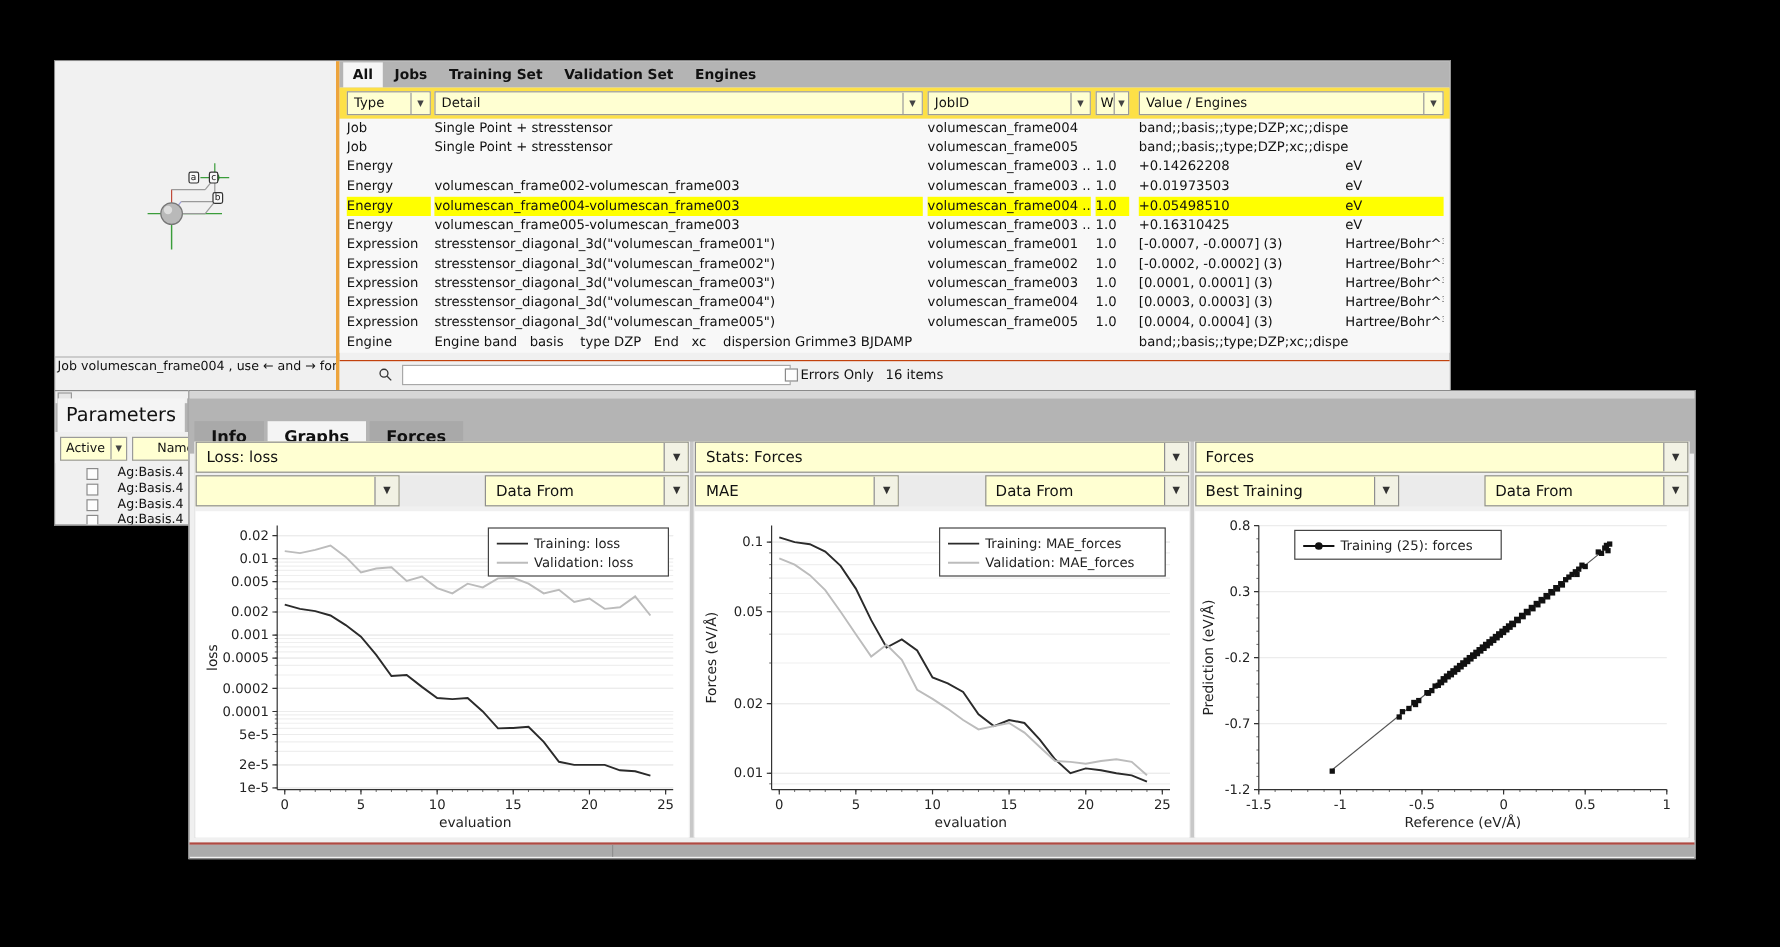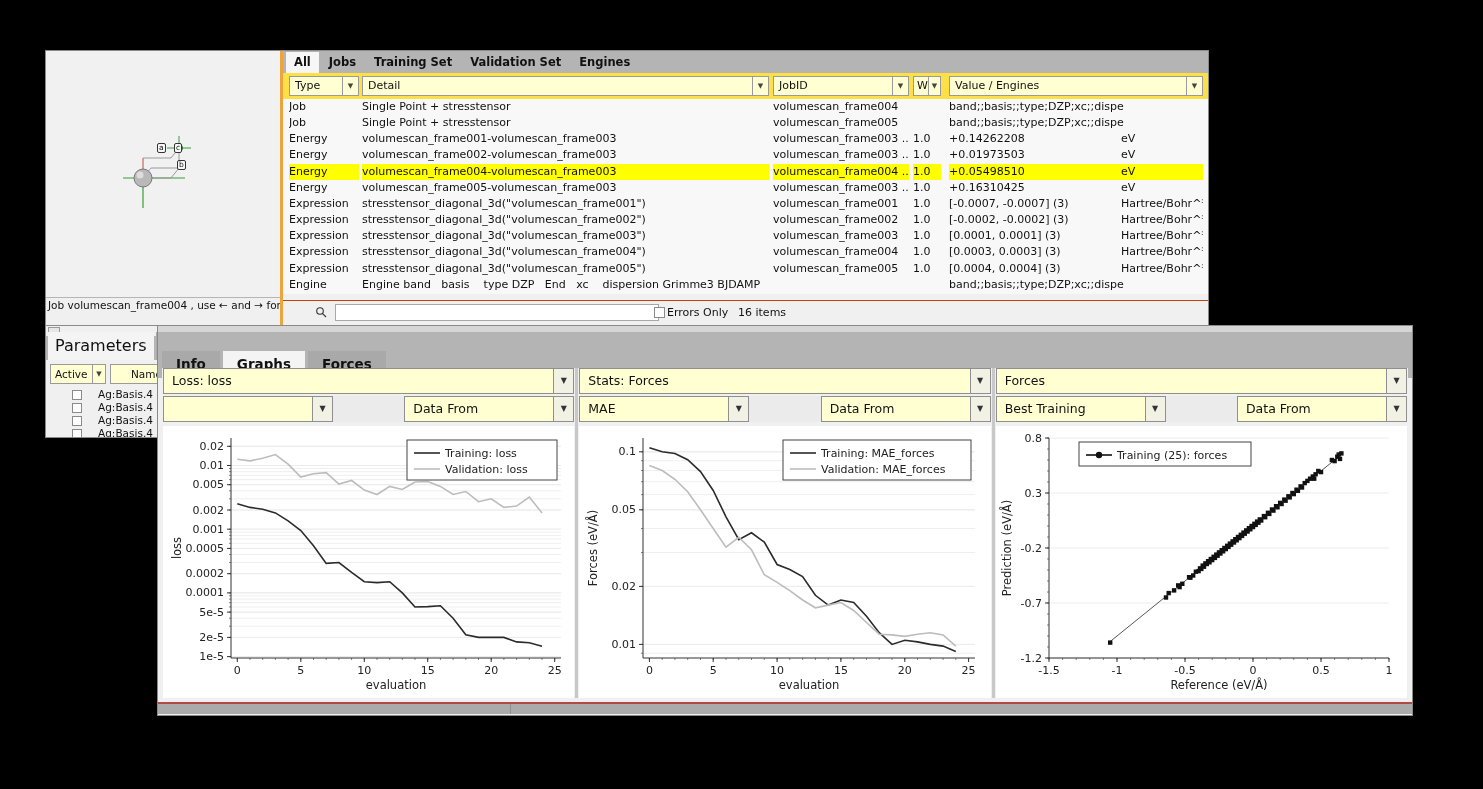--- a/index.html
+++ b/index.html
@@ -148,21 +148,20 @@
         </div>
         <div class="trow">
           <span class="tc c0">Job</span>
           <span class="tc c1">Single Point + stresstensor</span>
           <span class="tc c2">volumescan_frame005</span>
           <span class="tc c3"></span>
           <span class="tc c4">band;;basis;;type;DZP;xc;;dispe<span class="unit"></span></span>
         </div>
         <div class="trow">
           <span class="tc c0">Energy</span>
-          <span class="tc c1">volumescan_frame001-volumescan_frame003</span>
           <span class="tc c2">volumescan_frame003 ...</span>
           <span class="tc c3">1.0</span>
           <span class="tc c4">+0.14262208<span class="unit">eV</span></span>
         </div>
         <div class="trow">
           <span class="tc c0">Energy</span>
           <span class="tc c1">volumescan_frame002-volumescan_frame003</span>
           <span class="tc c2">volumescan_frame003 ...</span>
           <span class="tc c3">1.0</span>
           <span class="tc c4">+0.01973503<span class="unit">eV</span></span>

